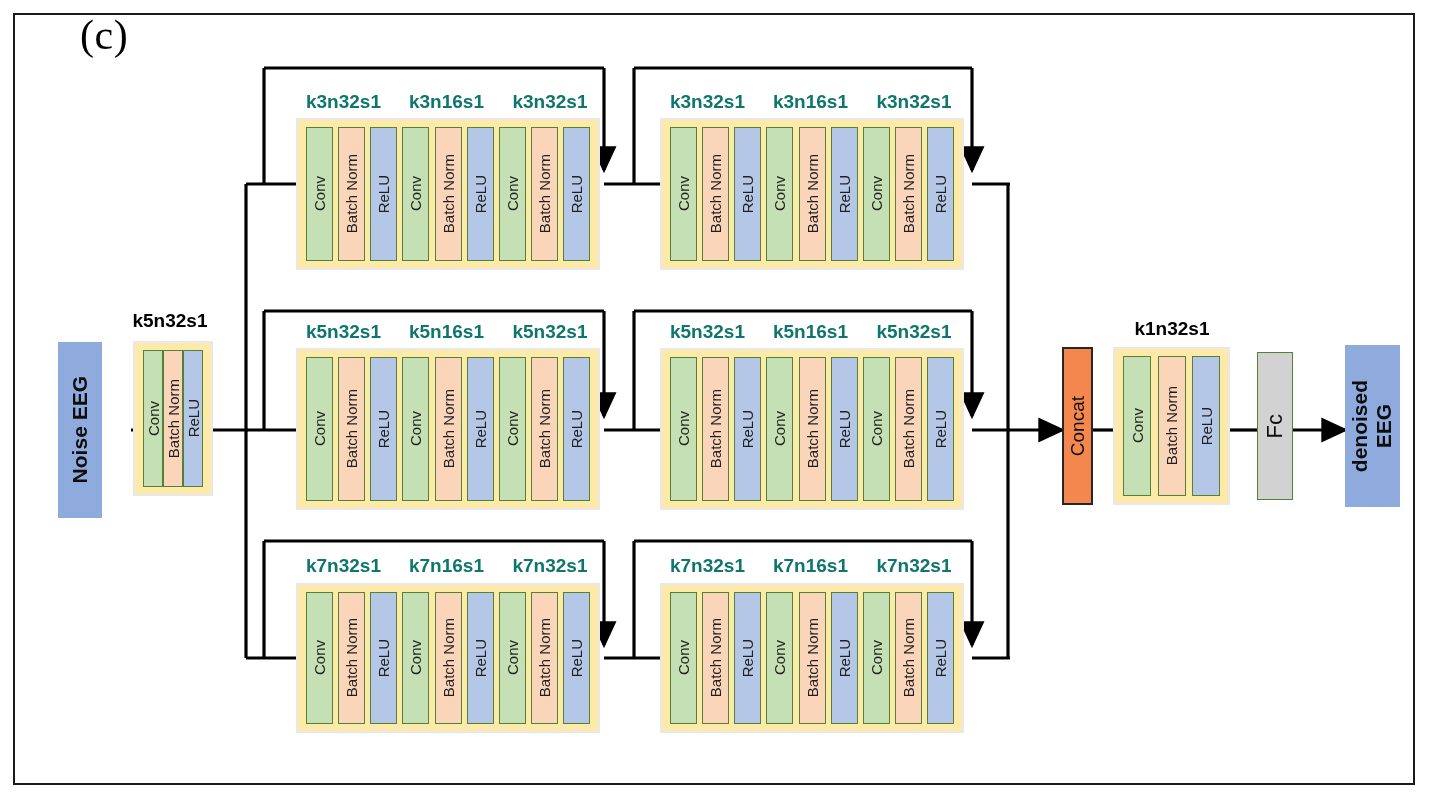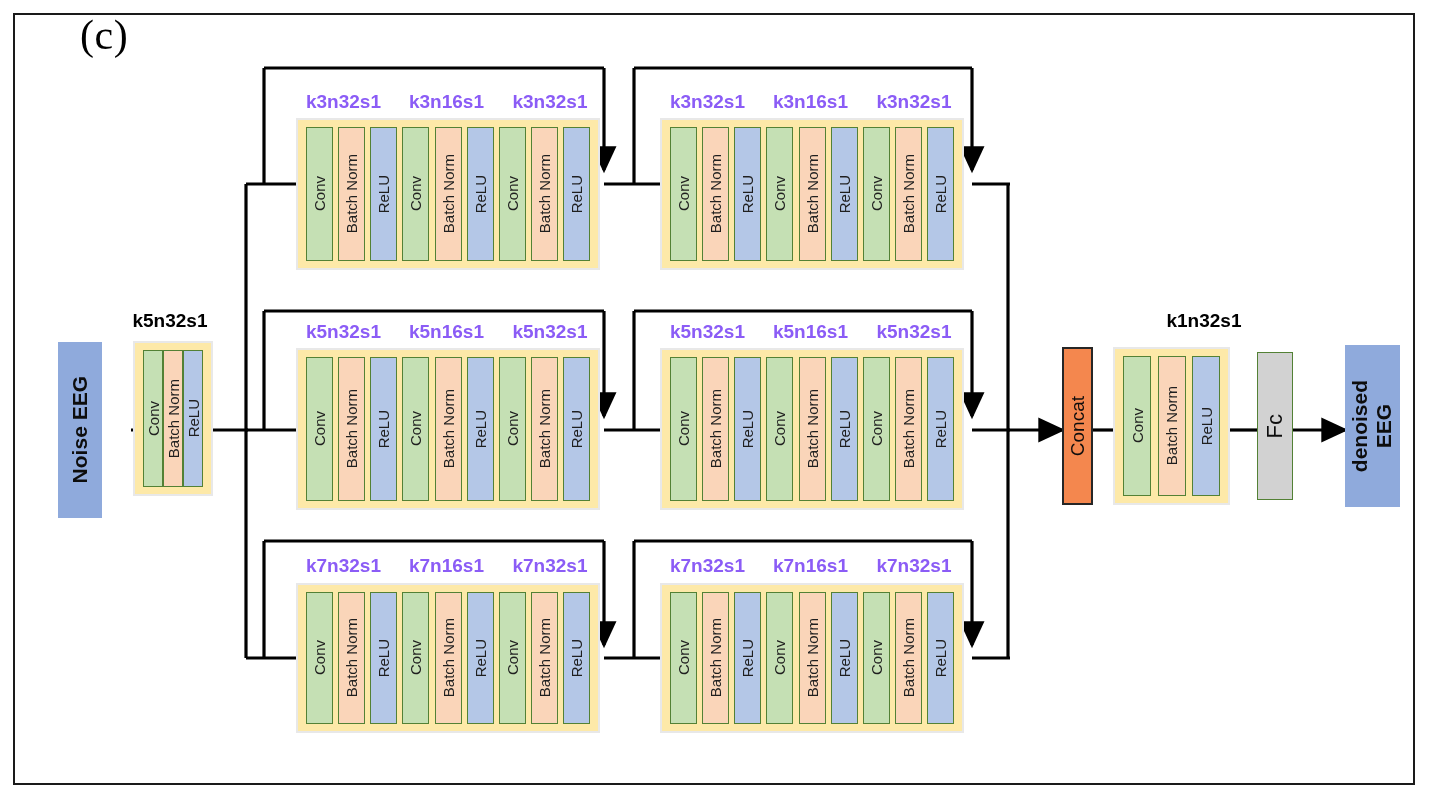--- a/index.html
+++ b/index.html
@@ -109,21 +109,21 @@
   .layer.conv { background: #c5e0b4; }
   .layer.bn   { background: #fad5b9; border-color: #538135; }
   .layer.relu { background: #b4c7e7; border-color: #538135; }
 
   
   .grp-labels {
     position: absolute;
     display: flex;
     font-size: 19px;
     font-weight: bold;
-    color: #8b5cf6;
+    color: #0f766e;
     white-space: nowrap;
   }
   .grp-labels .lab {
     text-align: center;
   }
   .single-label {
     position: absolute;
     font-size: 19px;
     font-weight: bold;
     color: #000000;
@@ -425,21 +425,21 @@
       </div>
     <div class="layer relu" style="width:27px;">
         <span>ReLU</span>
       </div>
   </div>
 
   <div class="io-block io-concat" style="left:1062px; top:347px; width:31px; height:158px;">
     <span>Concat</span>
   </div>
 
-  <div class="single-label" style="left:1127px; top:310px; width:90px;margin-left:32px;">k1n32s1</div>
+  <div class="single-label" style="left:1127px; top:318px; width:90px;">k1n32s1</div>
   <div class="group" style="left:1113px; top:347px; width:117px; height:158px;">
     <div class="layer conv" style="width:28px;">
       <span>Conv</span>
     </div>
     <div class="layer bn" style="width:28px;">
       <span>Batch Norm</span>
     </div>
     <div class="layer relu" style="width:28px;">
       <span>ReLU</span>
     </div>

